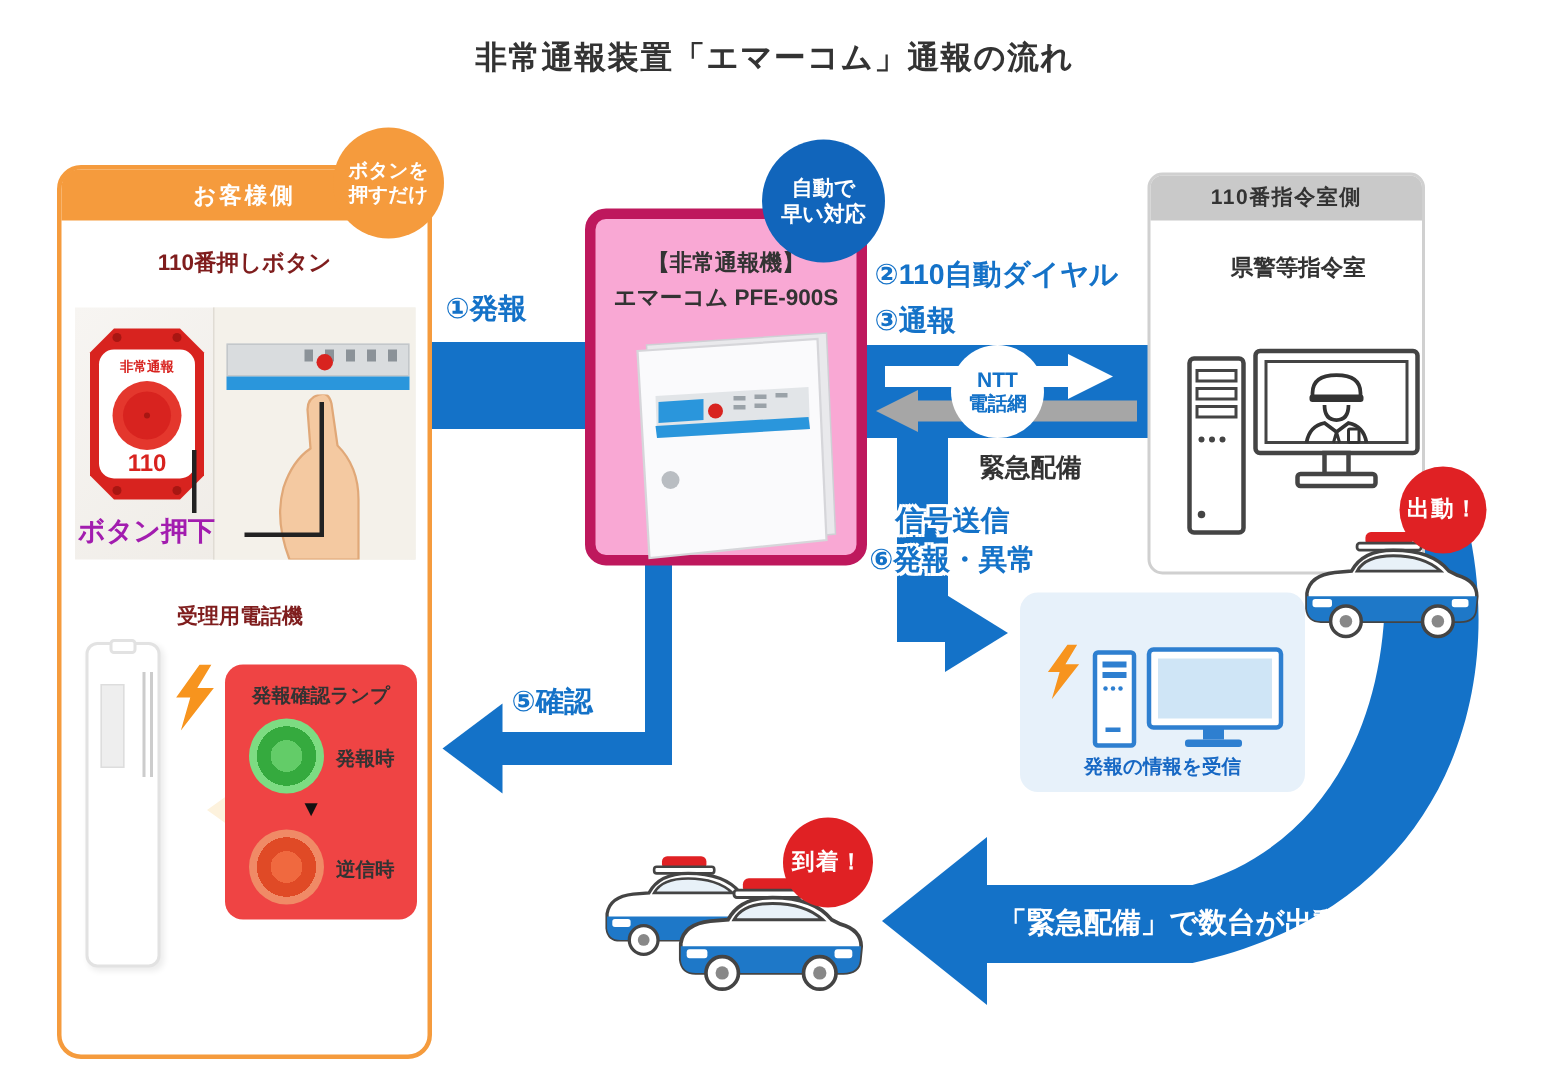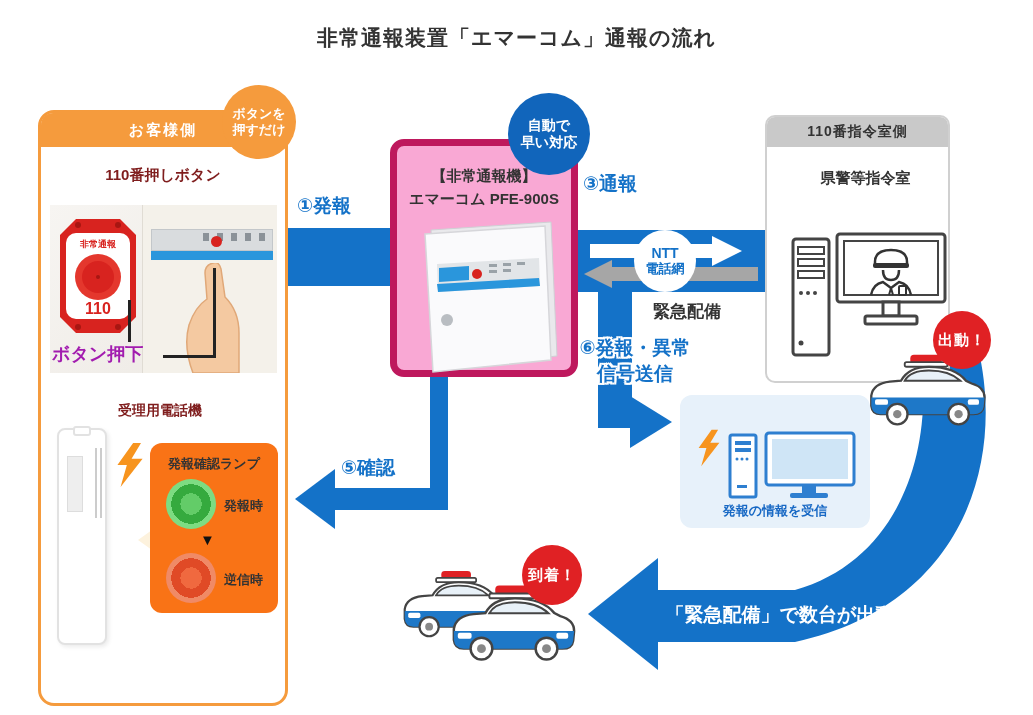--- a/index.html
+++ b/index.html
@@ -43,21 +43,21 @@
   
   .photo { background:linear-gradient(135deg,#f7f5f2,#ece8e2); z-index:3; }
   .panel-photo { background:#f4f1ea; border-left:1px solid #e0dcd4; }
   .strip-gray { background:#d9dcde; }
   .strip-blue { background:#2a96dc; }
   .red-dot { background:#d8231f; border-radius:50%; }
   .connector { background:#222; z-index:4; }
   .press-label { font-size:18px; font-weight:bold; color:#a21caf; z-index:4; }
 
   .phone-body { background:#fff; border:2px solid #e2e2e2; border-radius:8px; box-shadow:2px 2px 4px rgba(0,0,0,.08); z-index:3; }
-  .lamp-panel { background:#f97316; border-radius:12px; z-index:3; }
+  .lamp-panel { background:#ef4444; border-radius:12px; z-index:3; }
   .lamp-tail { width:0; height:0; border-top:10px solid transparent; border-bottom:10px solid transparent; border-right:14px solid #fdf2dd; z-index:3; }
   .lamp { border-radius:50%; width:50px; height:50px; z-index:3; }
   .lamp-green { background:radial-gradient(circle,#63cc68 0 30%,#35aa3e 30% 56%,#7ddc82 56% 78%,#c2efc0 100%); }
   .lamp-red { background:radial-gradient(circle,#f0693f 0 30%,#e04a26 30% 56%,#f08a66 56% 78%,#f8c9b8 100%); }
   .lamp-label { font-size:13px; font-weight:bold; color:#333; z-index:3; }
 
   .small-label { font-size:14px; font-weight:bold; color:#7f1d1d; z-index:3; }
   .cars { z-index:5; }
   svg { display:block; }
 </style>
@@ -82,30 +82,31 @@
   <div class="abs gray-shaft" style="left:612px;top:267px;width:146px;height:14px;"></div>
   <div class="abs tri tri-left-gray" style="left:584px;top:260px;"></div>
   <div class="abs ctr ntt-circle" style="left:634px;top:230px;width:62px;height:62px;">
     <div>
       <div>NTT</div>
       <div style="font-size:13px;">電話網</div>
     </div>
   </div>
 
   <div class="abs blue-label" style="left:583px;top:168px;font-size:19px;line-height:31px;">
+    <div>②110自動ダイヤル</div>
     <div>③通報</div>
   </div>
 
   <div class="abs dark-label" style="left:653px;top:300px;font-size:17px;">緊急配備</div>
 
   <div class="abs band" style="left:598px;top:288px;width:34px;height:140px;"></div>
   <div class="abs tri tri-right-blue" style="left:630px;top:396px;"></div>
   <div class="abs blue-label halo" style="left:563px;top:335px;width:144px;text-align:center;font-size:19px;line-height:26px;">
+    <div>信号送信</div>
     <div>⑥発報・異常</div>
-    <div>信号送信</div>
   </div>
 
   <div class="abs band" style="left:430px;top:374px;width:18px;height:136px;"></div>
   <div class="abs band" style="left:333px;top:488px;width:115px;height:22px;"></div>
   <div class="abs tri tri-left-blue" style="left:295px;top:469px;"></div>
   <div class="abs blue-label halo" style="left:341px;top:455px;font-size:19px;">⑤確認</div>
 
   <div class="abs panel customer-panel">
     <div class="abs ctr customer-header">お客様側</div>
   </div>

